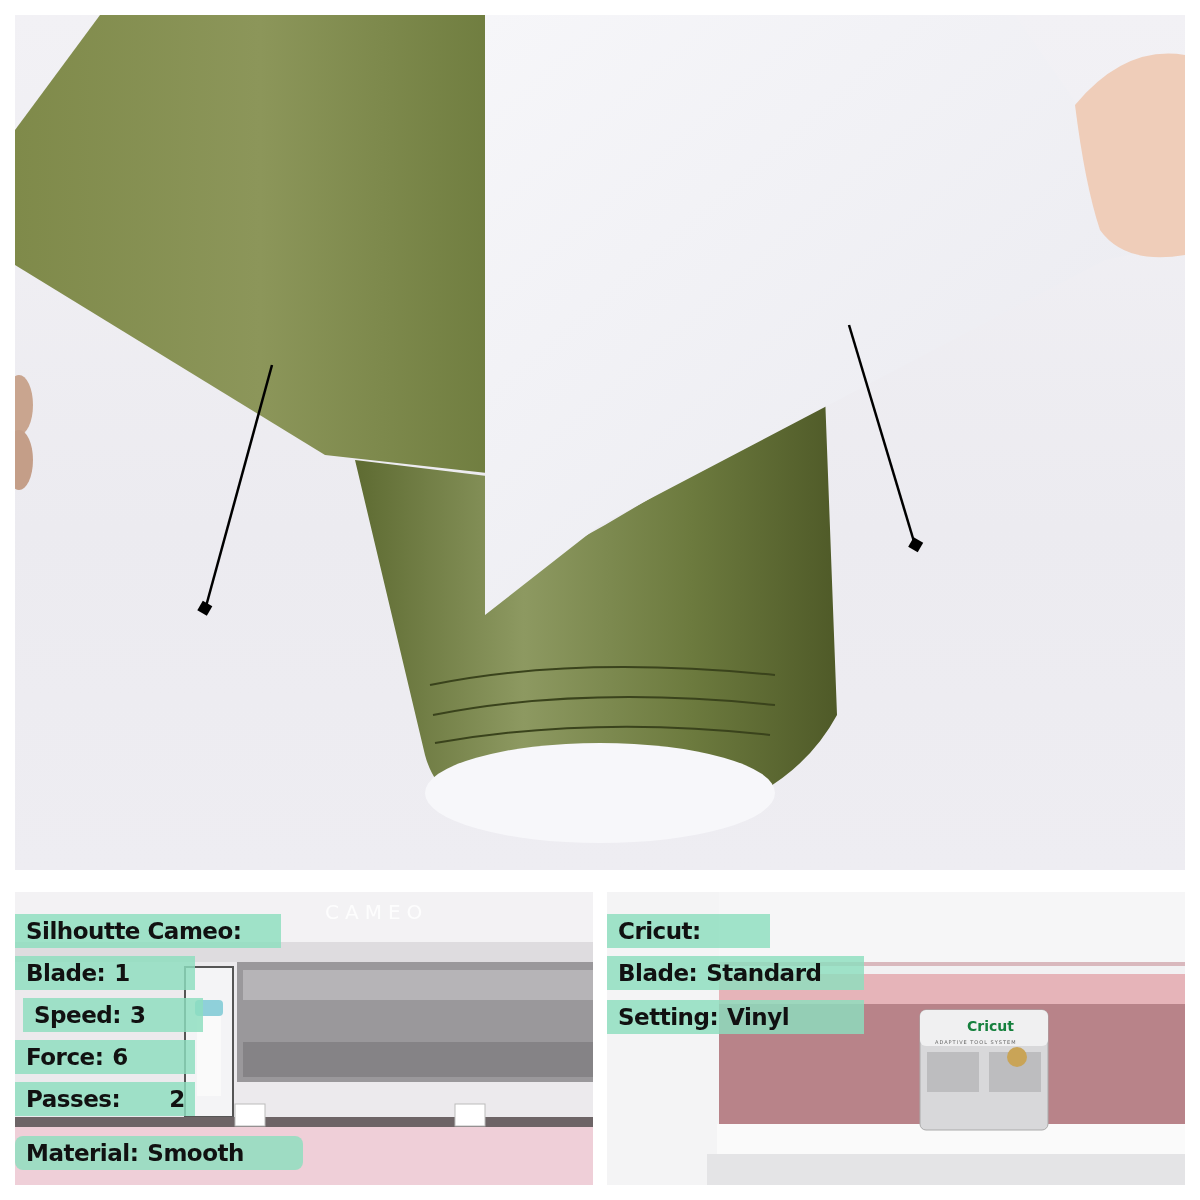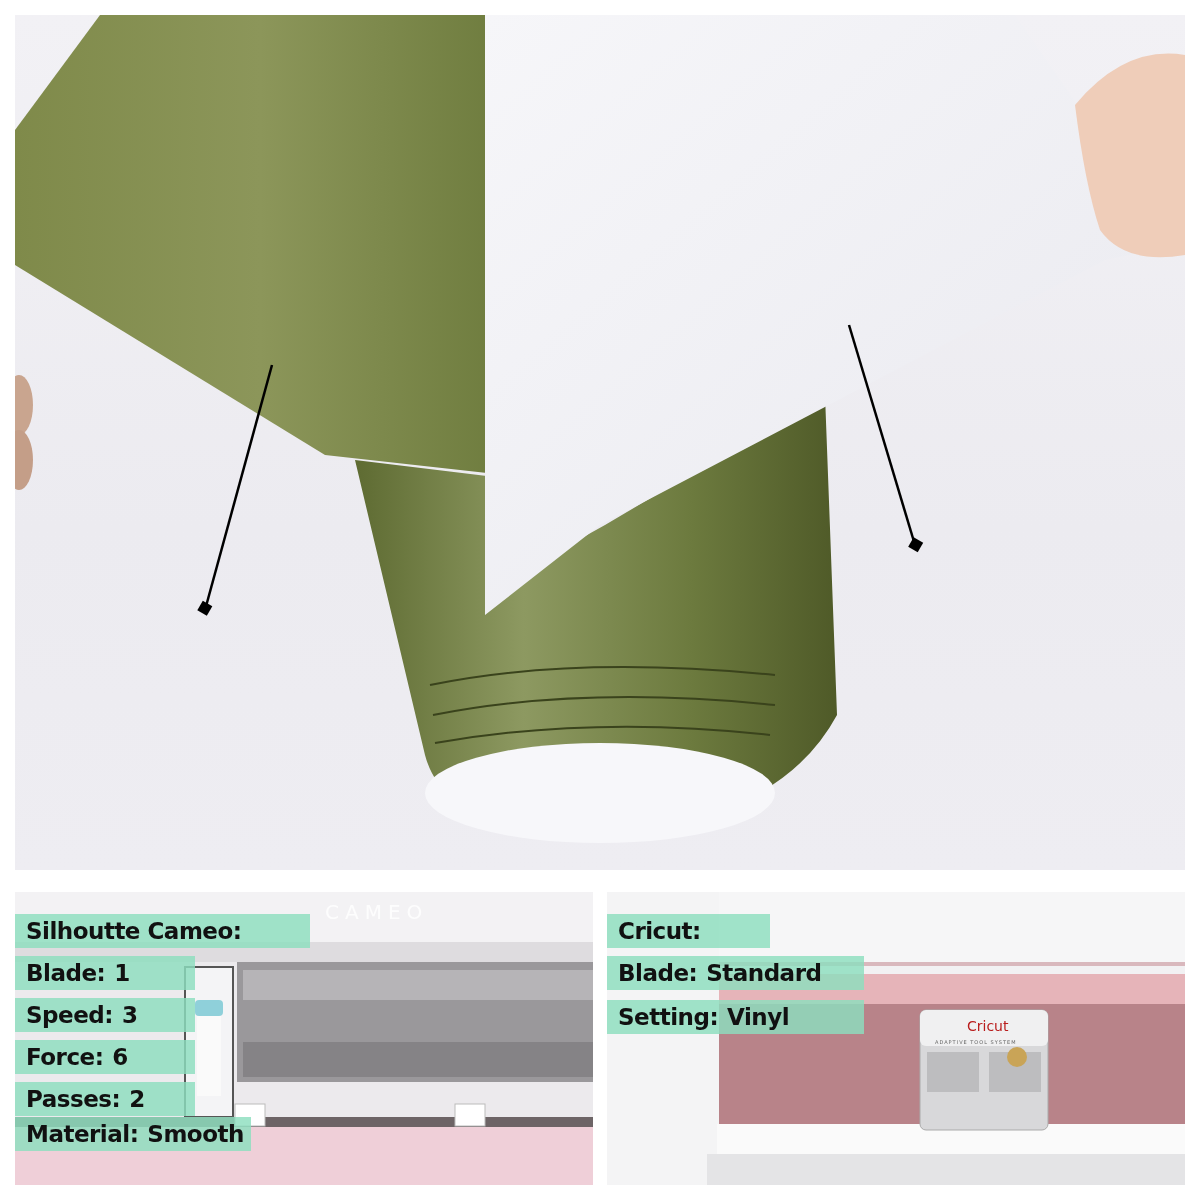--- a/index.html
+++ b/index.html
@@ -70,40 +70,40 @@
     <rect x="228" y="150" width="350" height="35" fill="#858386"></rect>
     <rect x="170" y="75" width="48" height="150" fill="#f4f4f6" stroke="#555" stroke-width="2"></rect>
     <rect x="180" y="108" width="28" height="16" rx="4" fill="#8fd0da"></rect>
     <rect x="182" y="124" width="24" height="80" fill="#fafafa"></rect>
     <rect x="0" y="225" width="578" height="10" fill="#6d6466"></rect>
     <rect x="0" y="235" width="578" height="58" fill="#efcfd8"></rect>
     <rect x="220" y="212" width="30" height="22" fill="#fff" stroke="#bbb"></rect>
     <rect x="440" y="212" width="30" height="22" fill="#fff" stroke="#bbb"></rect>
   </svg>
   <div style="position:absolute;left:310px;top:8px;color:#fff;font-size:20px;letter-spacing:6px;opacity:0.85;">CAMEO</div>
-  <div class="tag" style="top:22px;width:295px;">
+  <div class="tag" style="top:22px;width:266px;">
     <span>Silhoutte Cameo:</span>
   </div>
   <div class="tag" style="top:64px;width:180px;">
     <span>Blade:</span>
       <span class="val">1</span>
   </div>
-  <div class="tag" style="top:106px;width:180px;">
+  <div class="tag" style="top:106px;width:180px;margin-left:8px;">
     <span>Speed:</span>
       <span class="val">3</span>
   </div>
   <div class="tag" style="top:148px;width:180px;">
     <span>Force:</span>
       <span class="val">6</span>
   </div>
-  <div class="tag" style="top:190px;width:180px;">
+  <div class="tag" style="top:190px;width:180px;gap:40px;">
     <span>Passes:</span>
       <span class="val">2</span>
   </div>
-  <div class="tag" style="top:225px;width:236px;">
+  <div class="tag" style="top:244px;width:288px;border-radius:8px;">
     <span>Material:</span>
       <span class="val">Smooth</span>
   </div>
 </div>
 
 <div class="panel right">
   <svg width="578" height="293" viewBox="0 0 578 293" style="position:absolute;left:0;top:0;">
     <rect x="0" y="0" width="578" height="293" fill="#f2f1f3"></rect>
     <rect x="110" y="0" width="468" height="70" fill="#f6f6f7"></rect>
     <rect x="110" y="70" width="468" height="4" fill="#d9b8bd"></rect>
@@ -111,21 +111,21 @@
     <rect x="110" y="112" width="468" height="120" fill="#b88389"></rect>
     <rect x="0" y="0" width="112" height="293" fill="#f4f4f5"></rect>
     <rect x="110" y="232" width="468" height="30" fill="#fafafa"></rect>
     <rect x="100" y="262" width="478" height="31" fill="#e4e4e6"></rect>
     <rect x="313" y="118" width="128" height="120" rx="6" fill="#d8d8da" stroke="#aaa"></rect>
     <rect x="313" y="118" width="128" height="36" rx="6" fill="#f0f0f1"></rect>
     <rect x="320" y="160" width="52" height="40" fill="#bdbdbf"></rect>
     <rect x="382" y="160" width="52" height="40" fill="#bdbdbf"></rect>
     <circle cx="410" cy="165" r="10" fill="#c9a457"></circle>
   </svg>
-  <div style="position:absolute;left:360px;top:126px;font-size:14px;color:#b91c1c;font-weight:normal;">Cricut</div>
+  <div style="position:absolute;left:360px;top:126px;font-size:14px;color:#15803d;font-weight:bold;">Cricut</div>
   <div style="position:absolute;left:328px;top:147px;font-size:5px;color:#666;letter-spacing:1px;">ADAPTIVE TOOL SYSTEM</div>
   <div class="tag" style="top:22px;width:163px;align-items:center;">
     <span>Cricut:</span>
   </div>
   <div class="tag" style="top:64px;width:257px;">
     <span>Blade:</span>
       <span class="val">Standard</span>
   </div>
   <div class="tag" style="top:108px;width:257px;">
     <span>Setting:</span>

